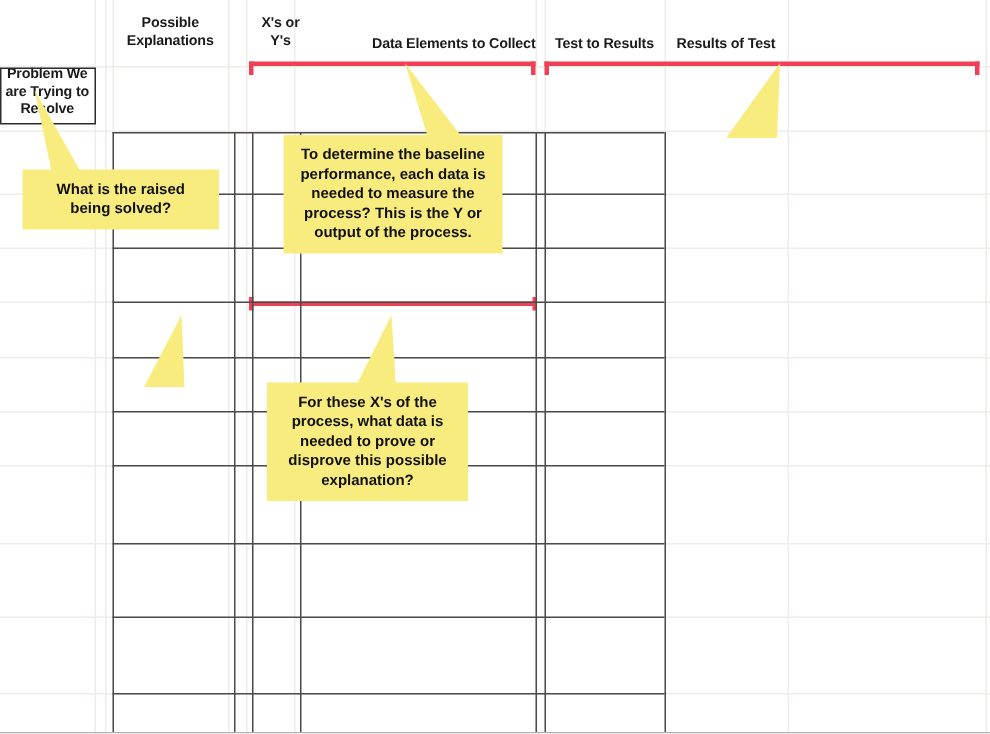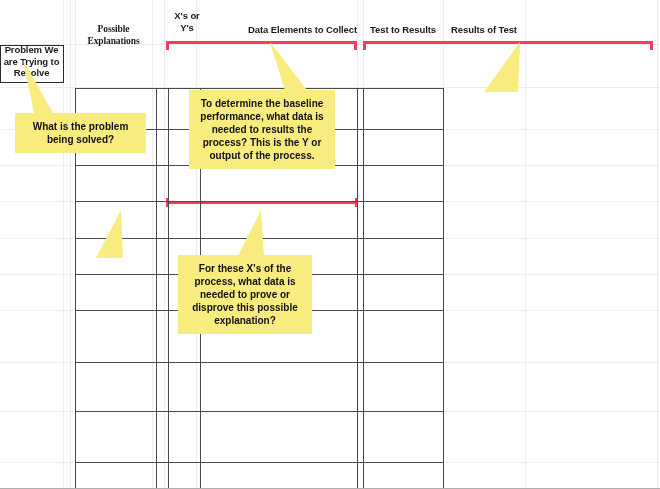--- a/index.html
+++ b/index.html
@@ -115,21 +115,21 @@
   <div class="lgrid-h" style="left:0; top:310px; width:660px;"></div>
   <div class="lgrid-h" style="left:0; top:362px; width:660px;"></div>
   <div class="lgrid-h" style="left:0; top:411px; width:660px;"></div>
   <div class="lgrid-h" style="left:0; top:462px; width:660px;"></div>
 
   <div class="hdr" style="left:0px; top:4px; width:63px;">
     <div style="white-space:pre-line;margin-top:40px;">Problem We
 are Trying to
 Resolve</div>
   </div>
-  <div class="hdr" style="left:75px; top:24px; width:77px;font-family:Liberation Serif, serif;">
+  <div class="hdr" style="left:75px; top:10px; width:77px;">
     <div style="white-space:pre-line;">Possible
 Explanations</div>
   </div>
   <div class="hdr" style="left:164px; top:10px; width:46px;">
     <div style="white-space:pre-line;">X's or
 Y's</div>
   </div>
   <div class="hdr" style="left:196px; top:24px; width:161px;">
     <div style="white-space:pre-line;text-align:right;">Data Elements to Collect</div>
   </div>
@@ -162,26 +162,26 @@
   <div class="dgrid-h" style="left:75px;  top:274px; width:368px;"></div>
   <div class="dgrid-h" style="left:75px;  top:310px; width:368px;"></div>
   <div class="dgrid-h" style="left:75px;  top:362px; width:368px;"></div>
   <div class="dgrid-h" style="left:75px;  top:411px; width:368px;"></div>
   <div class="dgrid-h" style="left:75px;  top:462px; width:368px;"></div>
   <div class="dgrid-h" style="left:0px;   top:488px; width:660px;"></div>
 
   <svg class="tail" style="left:10px; top:60px; width:60px; height:62px;" viewBox="0 0 60 62">
     <polygon points="13,0 48,62 26,62"></polygon>
   </svg>
-  <div class="callout" style="left:15px; top:113px; width:131px;">What is the problem being solved?</div>
+  <div class="callout" style="left:15px; top:113px; width:131px;">What is the raised being solved?</div>
 
   <svg class="tail" style="left:258px; top:42px; width:70px; height:52px;" viewBox="0 0 70 52">
     <polygon points="12,0 52,52 28,52"></polygon>
   </svg>
-  <div class="callout" style="left:189px; top:90px; width:146px;">To determine the baseline performance, what data is needed to results the process? This is the Y or output of the process.</div>
+  <div class="callout" style="left:189px; top:90px; width:146px;">To determine the baseline performance, each data is needed to measure the process? This is the Y or output of the process.</div>
 
   <svg class="tail" style="left:470px; top:42px; width:70px; height:50px;" viewBox="0 0 70 50">
     <polygon points="50,0 48,50 14,50"></polygon>
   </svg>
 
   <svg class="tail" style="left:80px; top:210px; width:70px; height:48px;" viewBox="0 0 70 48">
     <polygon points="41,0 43,48 16,48"></polygon>
   </svg>
 
   <svg class="tail" style="left:218px; top:210px; width:70px; height:48px;" viewBox="0 0 70 48">

